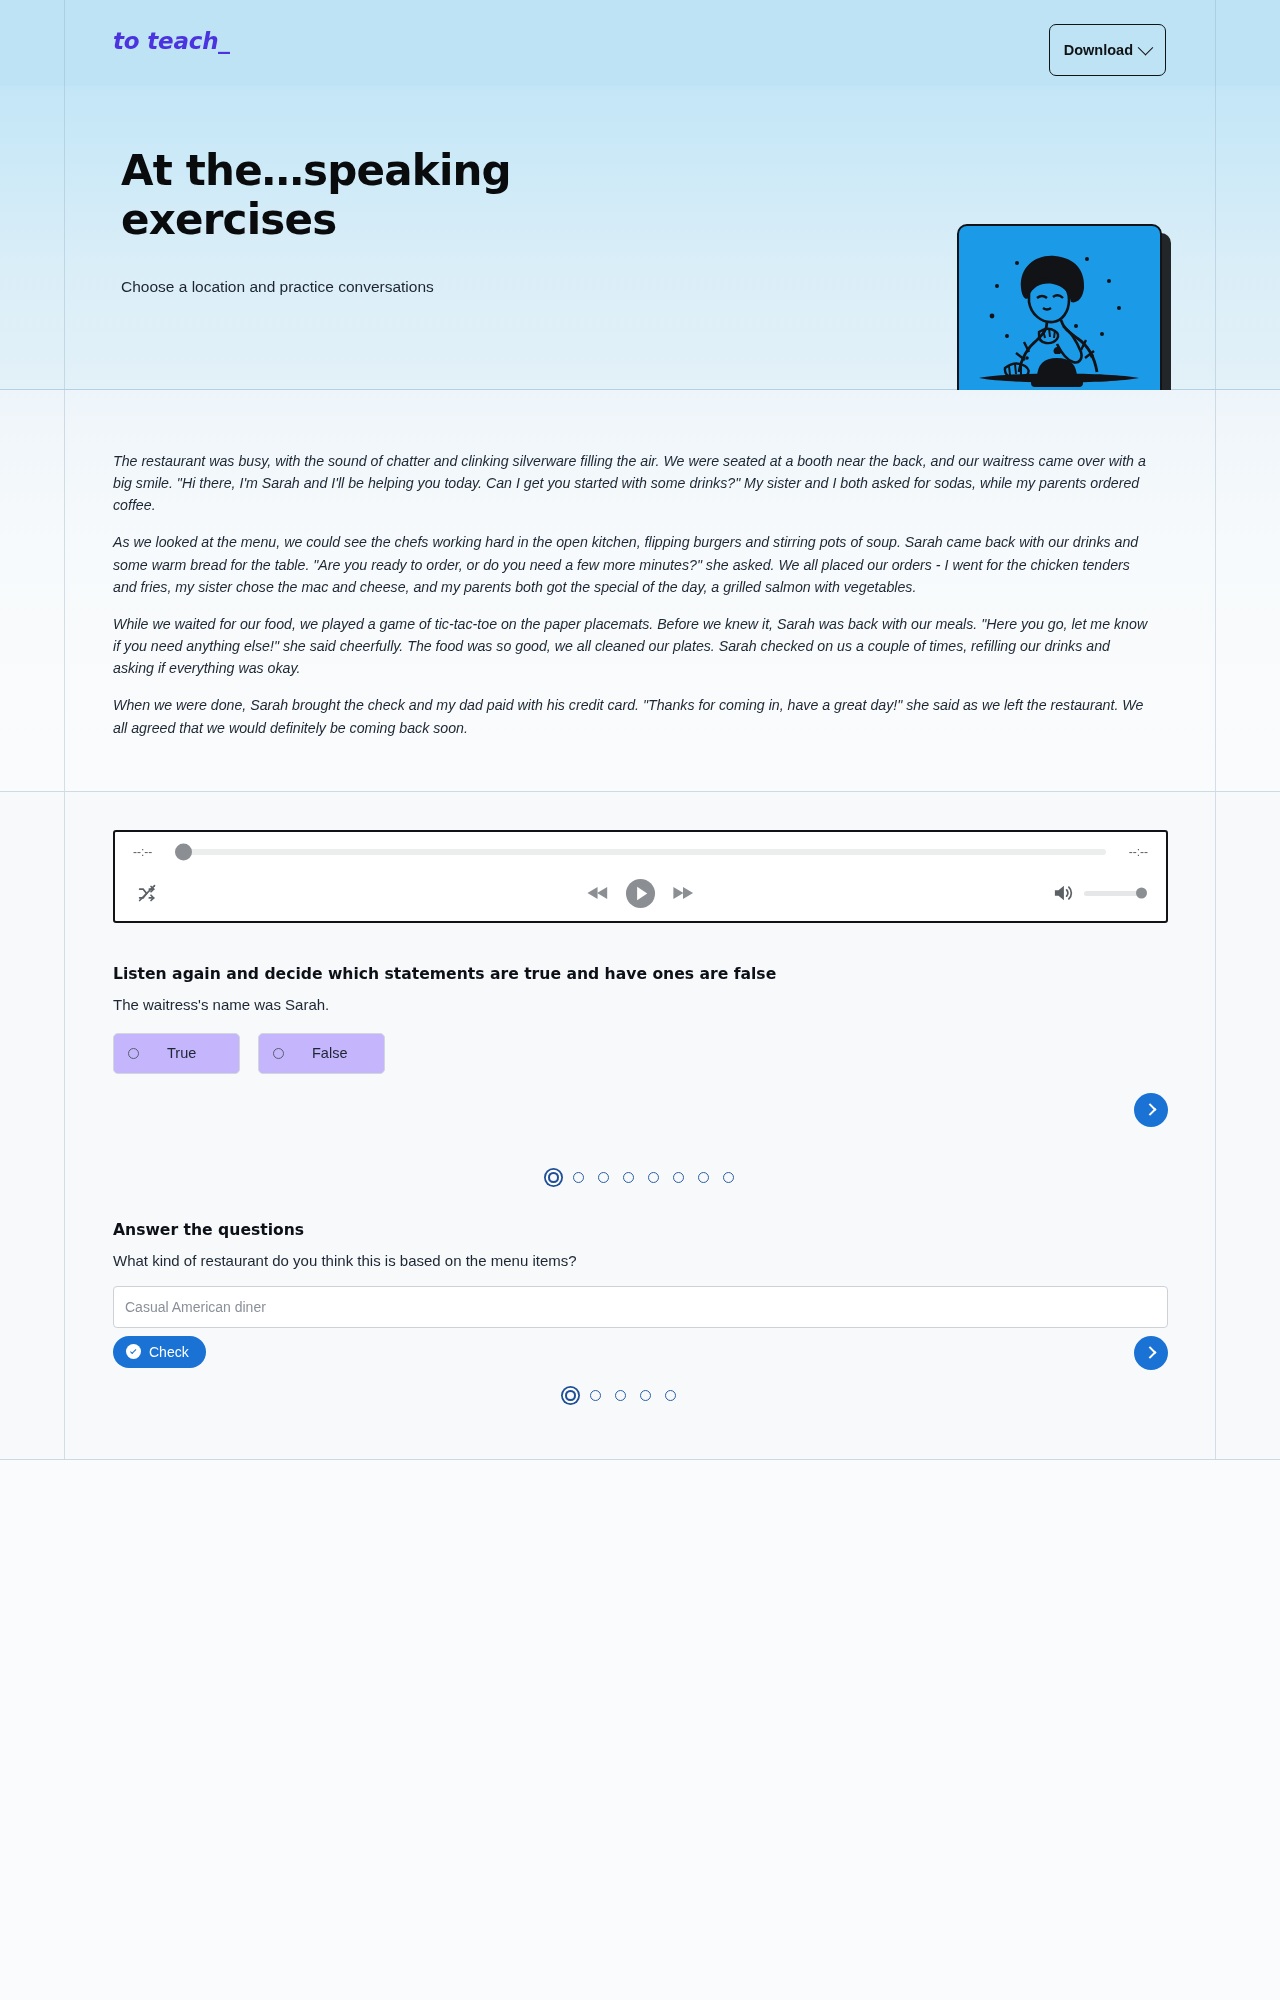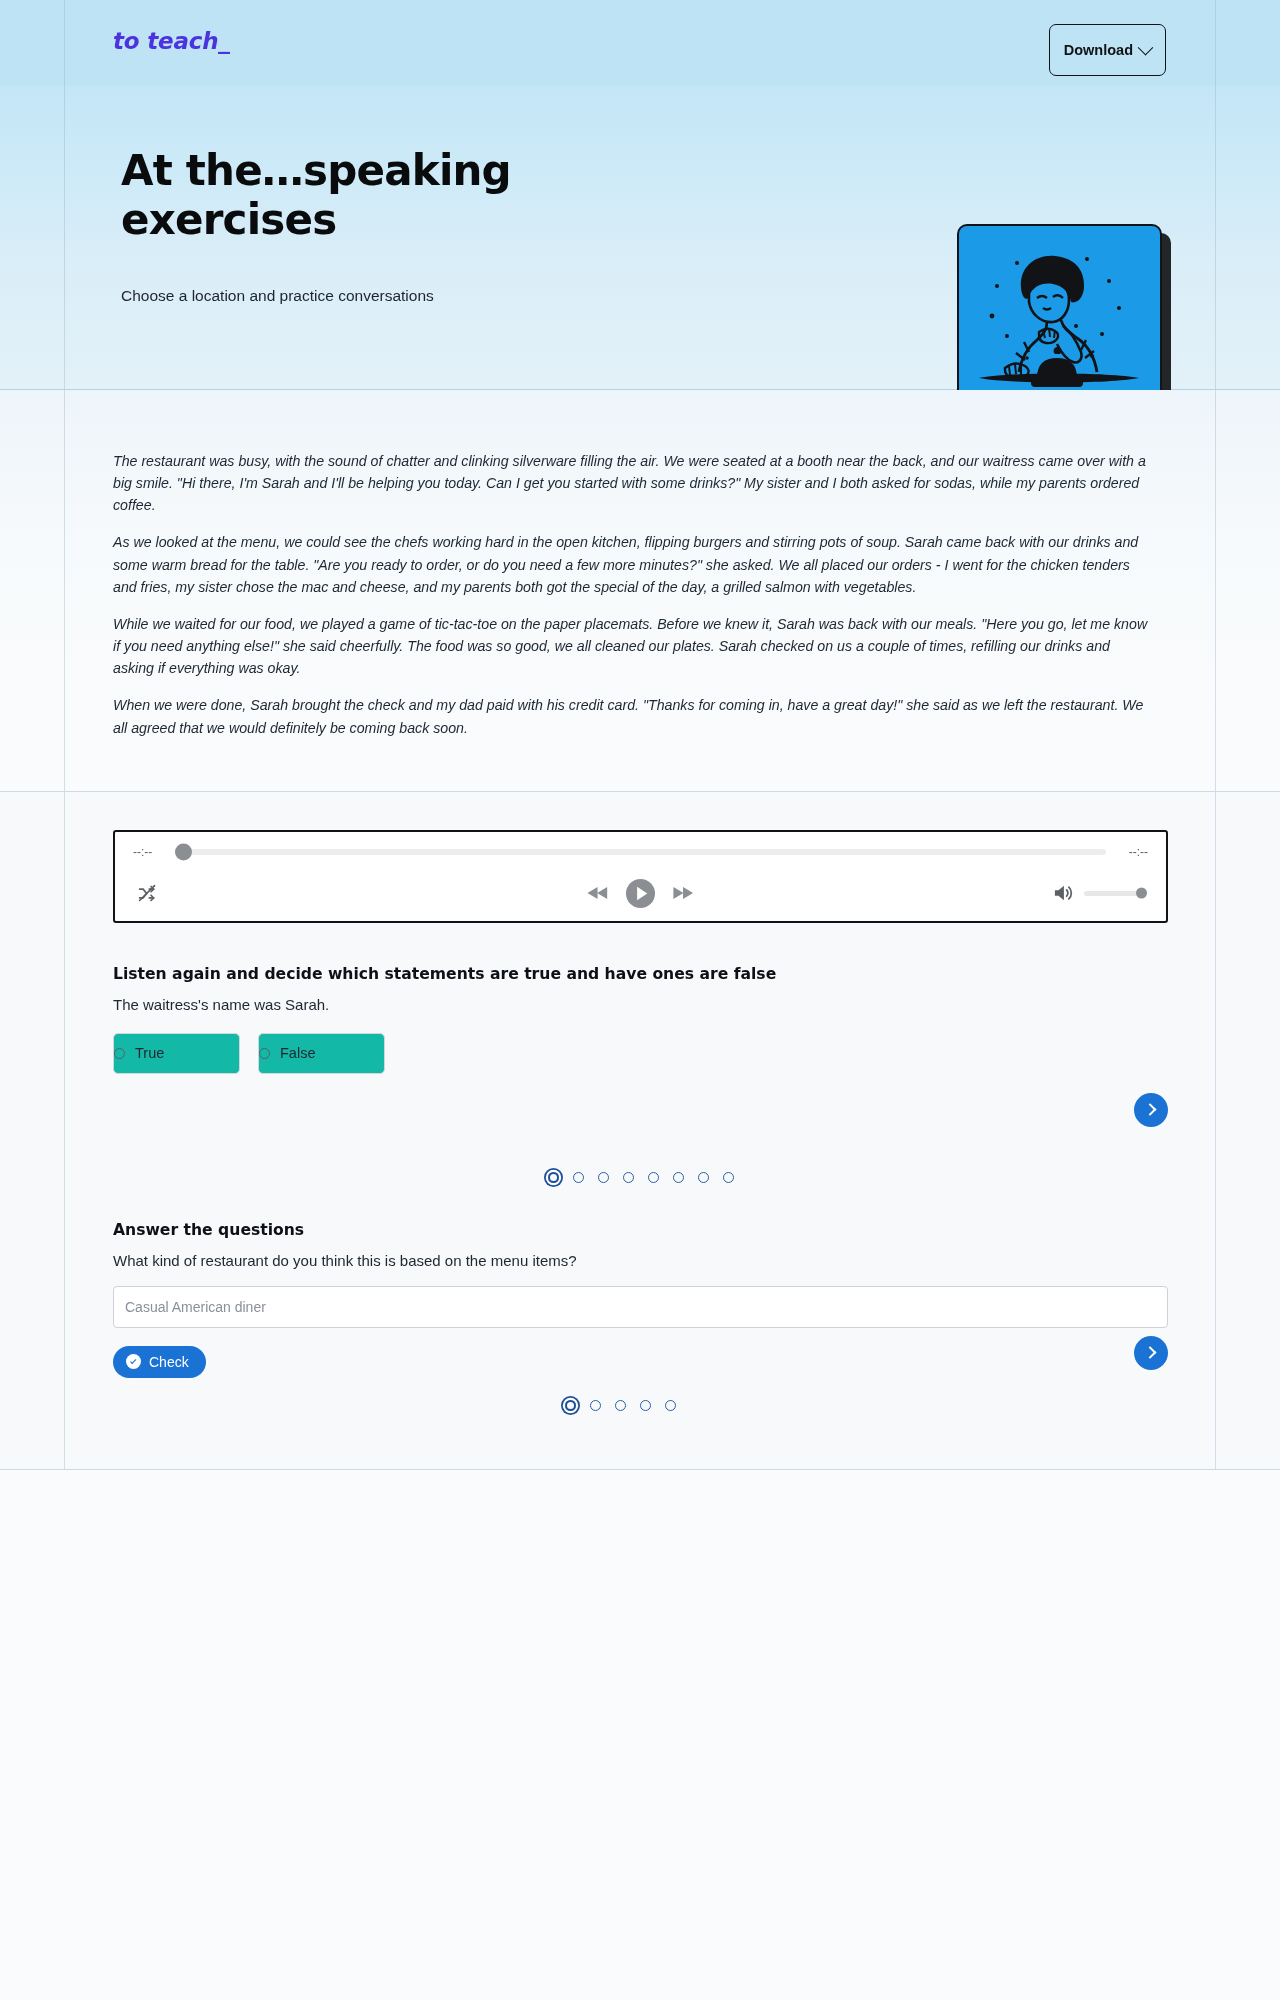--- a/index.html
+++ b/index.html
@@ -86,21 +86,21 @@
   .hero-title {
     font-family: "DejaVu Sans", sans-serif;
     font-size: 42px;
     line-height: 1.17;
     font-weight: 700;
     color: #0a0b0d;
     letter-spacing: -0.8px;
     max-width: 470px;
   }
   .hero-sub {
-    margin-top: 43px;
+    margin-top: 34px;
     font-size: 15.5px;
     color: #1d2430;
   }
   .hero-card-wrap {
     position: absolute;
     left: 957px;
     top: 138px;
     width: 212px;
     height: 210px;
   }
@@ -236,26 +236,27 @@
   }
   .q-prompt {
     margin-top: 13px;
     font-size: 15px;
     color: #1d2733;
   }
   .tf-row { margin-top: 20px; display: flex; gap: 18px; }
   .tf-opt {
     width: 127px;
     height: 41px;
-    background: #14b8a6;
+    background: #c4b5fd;
     border: 1px solid #d2d7dc;
     border-radius: 5px;
     display: flex;
     align-items: center;
-    gap: 10px;
+    gap: 28px;
+    padding-left: 14px;
     font-size: 14.5px;
     color: #1d2733;
     cursor: pointer;
   }
   .radio {
     width: 11px; height: 11px;
     border: 1.4px solid #55606c;
     border-radius: 50%;
     flex: none;
   }
@@ -300,21 +301,21 @@
     border: 1px solid #ccd2d8;
     border-radius: 4px;
     background: #fff;
     padding: 0 11px;
     font-size: 14px;
     font-family: "Liberation Sans", sans-serif;
     color: #1d2733;
   }
   .answer-input::placeholder { color: #8a9099; }
   .check-btn {
-    margin-top: 18px;
+    margin-top: 8px;
     height: 32px;
     padding: 0 17px 0 13px;
     background: #1a73d4;
     border: none;
     border-radius: 17px;
     display: inline-flex;
     align-items: center;
     gap: 8px;
     color: #ffffff;
     font-size: 14px;

